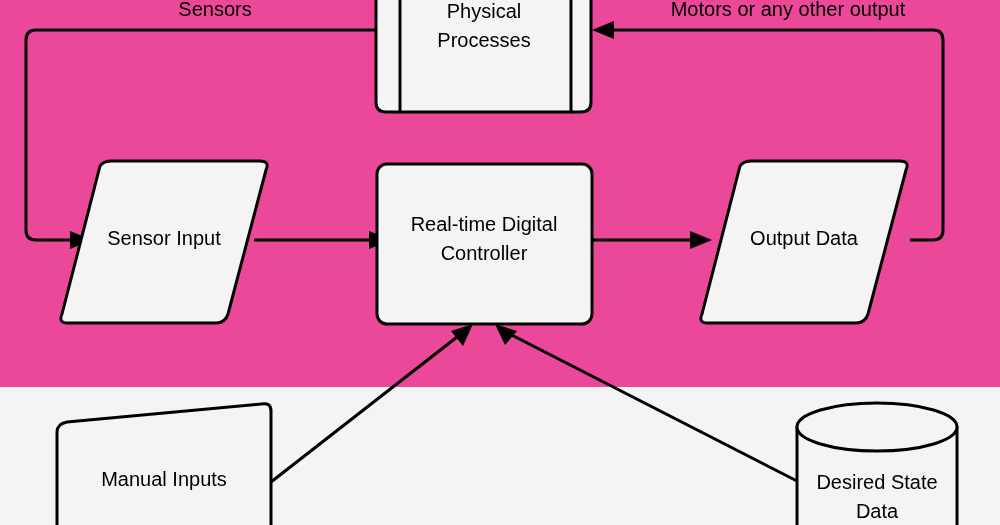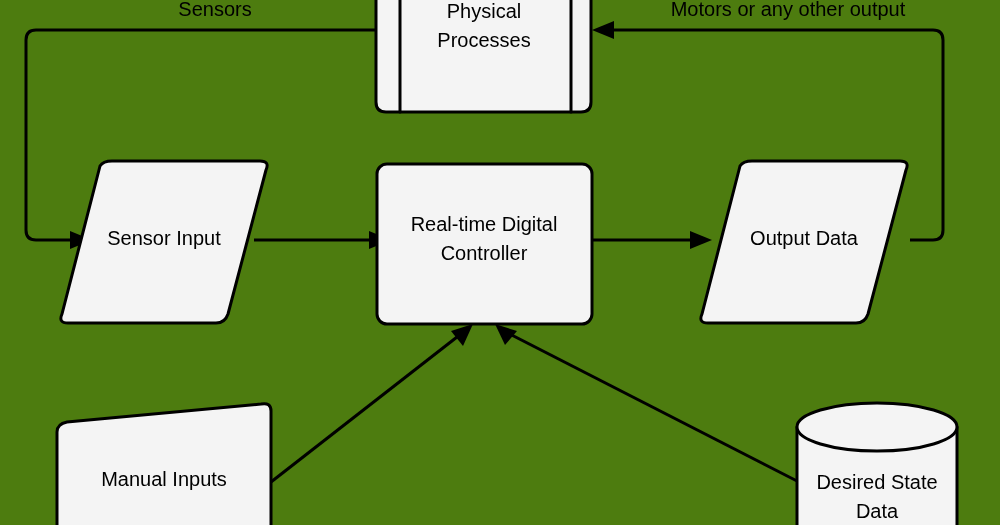--- a/index.html
+++ b/index.html
@@ -10,22 +10,22 @@
   }
   body {
     width: 1000px;
     height: 525px;
     overflow: hidden;
     font-family: "Liberation Sans", sans-serif;
   }
   #diagram-root {
     position: relative;
     width: 1000px;
-    height: 525px;
-    background: #4d7c0f;
+    height: 387px;
+    background: #ec4899;
   }
   svg#diagram-svg {
     position: absolute;
     top: 0;
     left: 0;
     width: 1000px;
     height: 525px;
     display: block;
   }
   .shape-outline {

